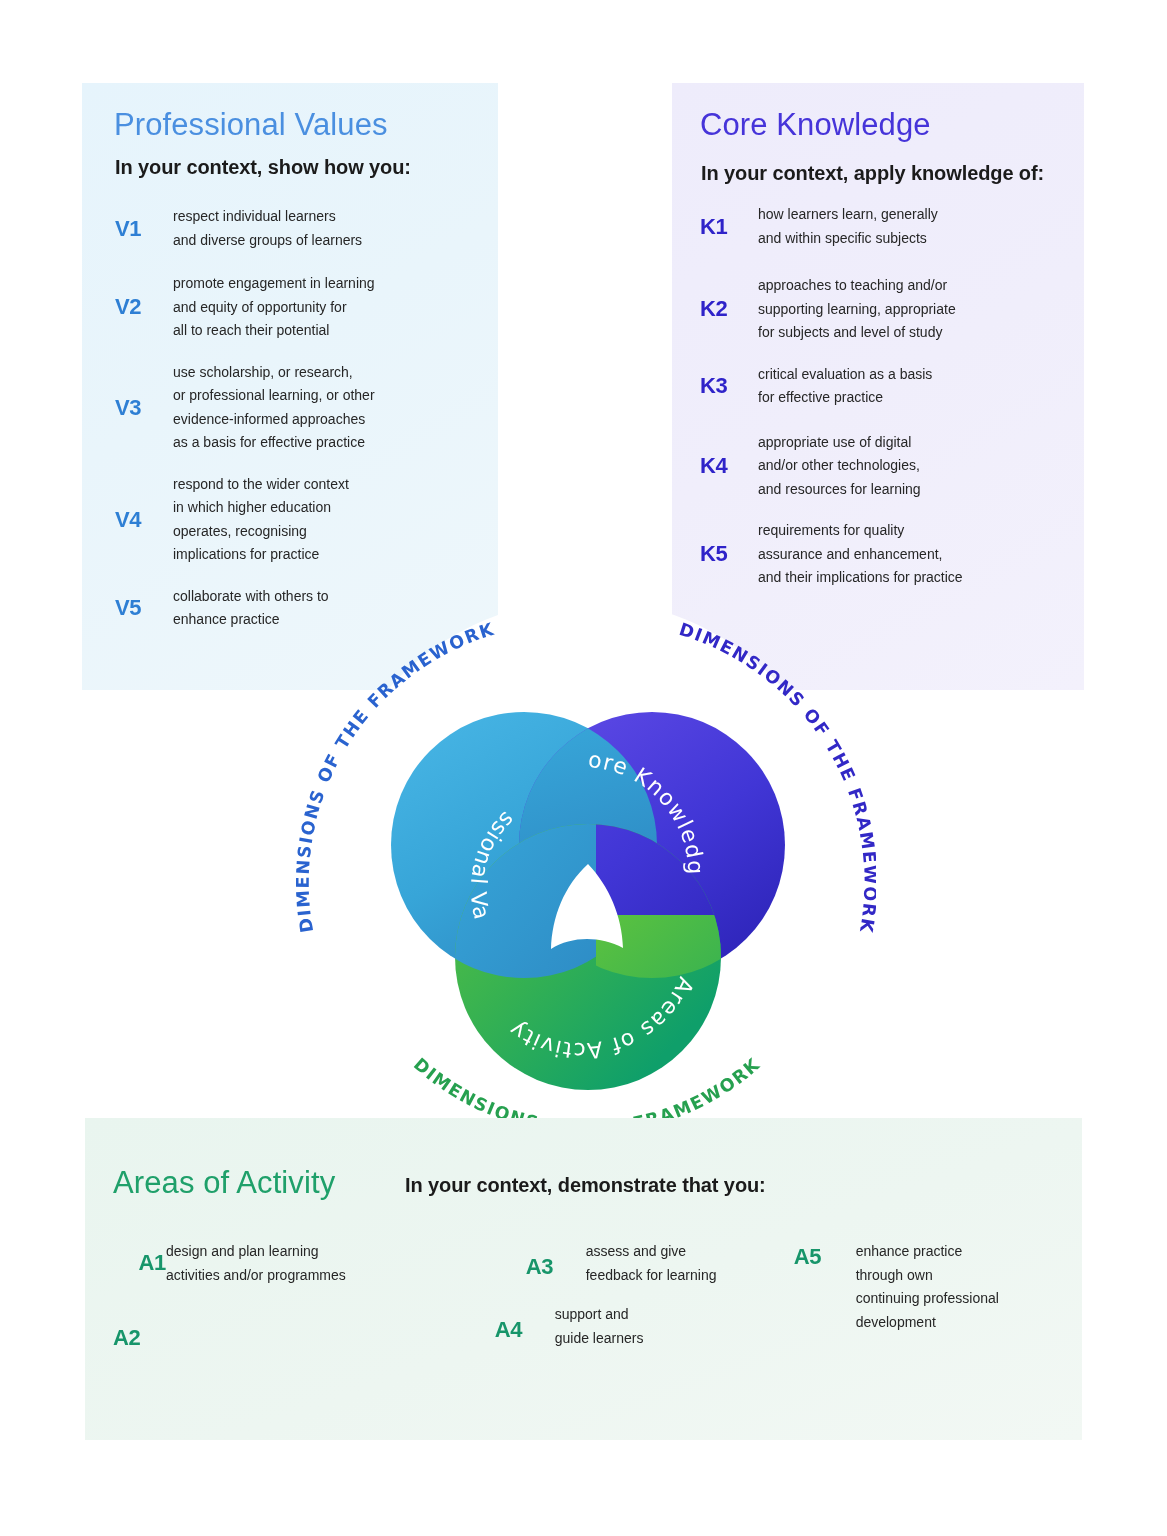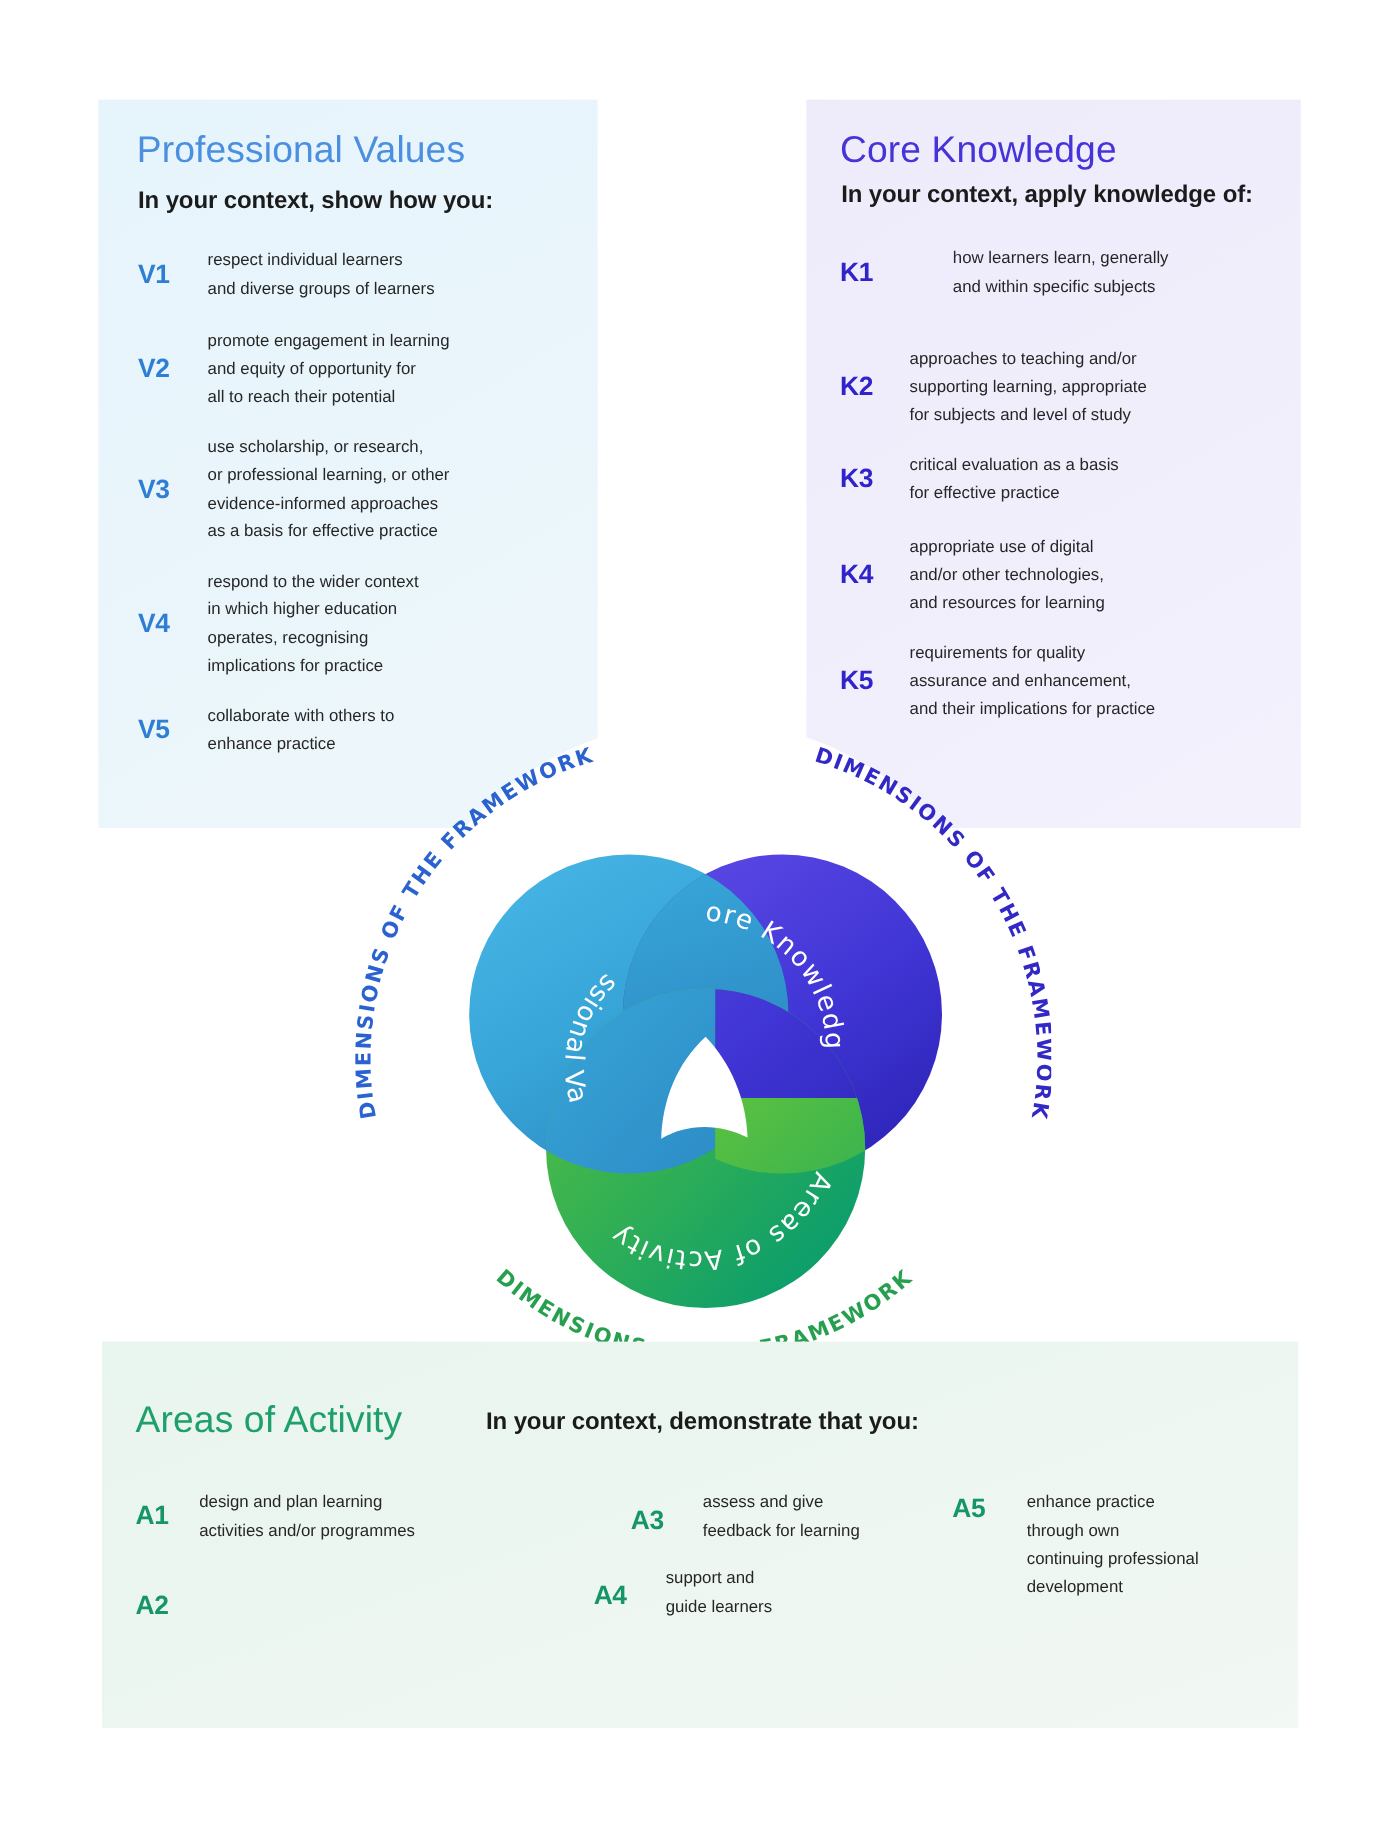--- a/index.html
+++ b/index.html
@@ -86,21 +86,21 @@
   }
 
   .sect-lead {
     position: absolute;
     font-size: 20px;
     font-weight: bold;
     color: #1b1b1b;
     letter-spacing: -0.1px;
   }
   #values-lead  { left: 33px; top: 73px; }
-  #knowledge-lead { left: 29px; top: 68px; }
+  #knowledge-lead { left: 29px; top: 79px; }
   #activity-lead { left: 320px; top: 56px; }
 
   
   .items {
     position: absolute;
   }
   #values-items    { left: 33px; top: 122px; width: 370px; }
   #knowledge-items { left: 28px; top: 120px; width: 376px; }
 
   .item {
@@ -123,21 +123,21 @@
 
   #values-items .item-code    { color: #2e7fd4; width: 58px; }
   #values-items .item-text    { }
   #knowledge-items .item-code { color: #2f23c9; width: 58px; }
 
   #values-items .item:nth-child(1) { margin-bottom: 20px; }
   #values-items .item:nth-child(2) { margin-bottom: 18px; }
   #values-items .item:nth-child(3) { margin-bottom: 18px; }
   #values-items .item:nth-child(4) { margin-bottom: 18px; }
 
-  #knowledge-items .item:nth-child(1) { margin-bottom: 37px; gap: 36px; }
+  #knowledge-items .item:nth-child(1) { margin-bottom: 24px; }
   #knowledge-items .item:nth-child(2) { margin-bottom: 18px; }
   #knowledge-items .item:nth-child(3) { margin-bottom: 21px; }
   #knowledge-items .item:nth-child(4) { margin-bottom: 18px; }
 
   
   #activity-cols {
     position: absolute;
     left: 28px;
     top: 122px;
     width: 940px;
@@ -151,21 +151,21 @@
     color: #17956a;
     width: 53px;
   }
   #activity-cols .c2 .item-code { width: 60px; }
   #activity-cols .c3 .item-code { width: 62px; }
   #activity-cols .item { margin-bottom: 16px; align-items: flex-start; }
   #activity-cols .item .item-code { position: relative; top: 16px; }
   #activity-cols .c2 .item:nth-child(1) .item-code { top: 14px; margin-left: 31px; }
   #activity-cols .c2 .item:nth-child(2) .item-code { top: 14px; }
   #activity-cols .c3 .item .item-code { top: 4px; }
-  #activity-cols .c1 .item:nth-child(1) .item-code { top: 10px; }
+  #activity-cols .c1 .item:nth-child(1) .item-code { top: 10px; text-align: right; }
   #activity-cols .c1 .item:nth-child(2) .item-code { top: 22px; }
 
   
   #venn-wrap {
     position: absolute;
     left: 296px;
     top: 585px;
     width: 580px;
     height: 560px;
   }

